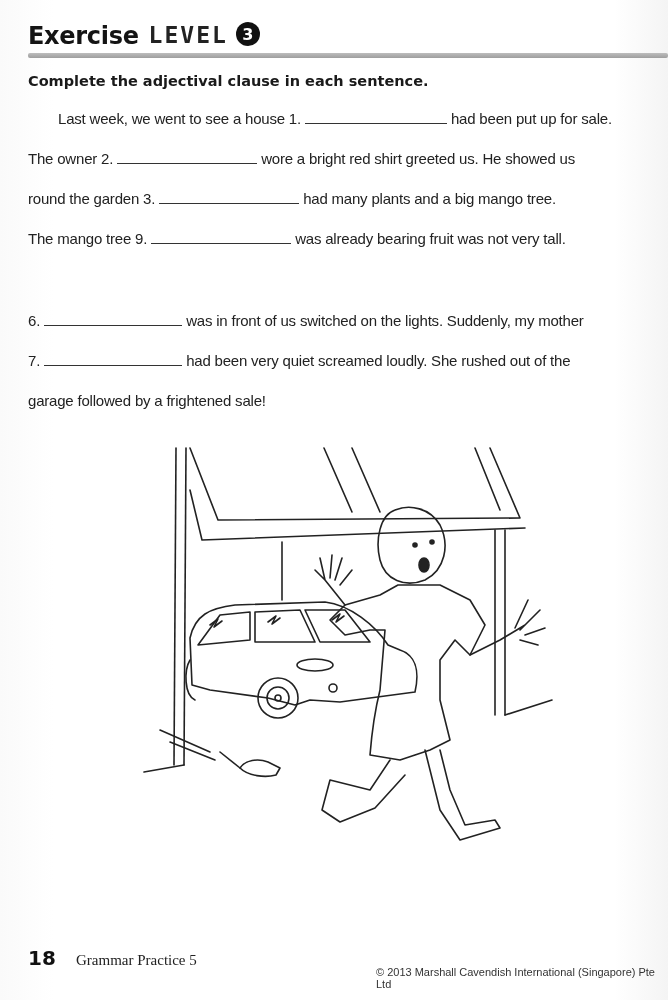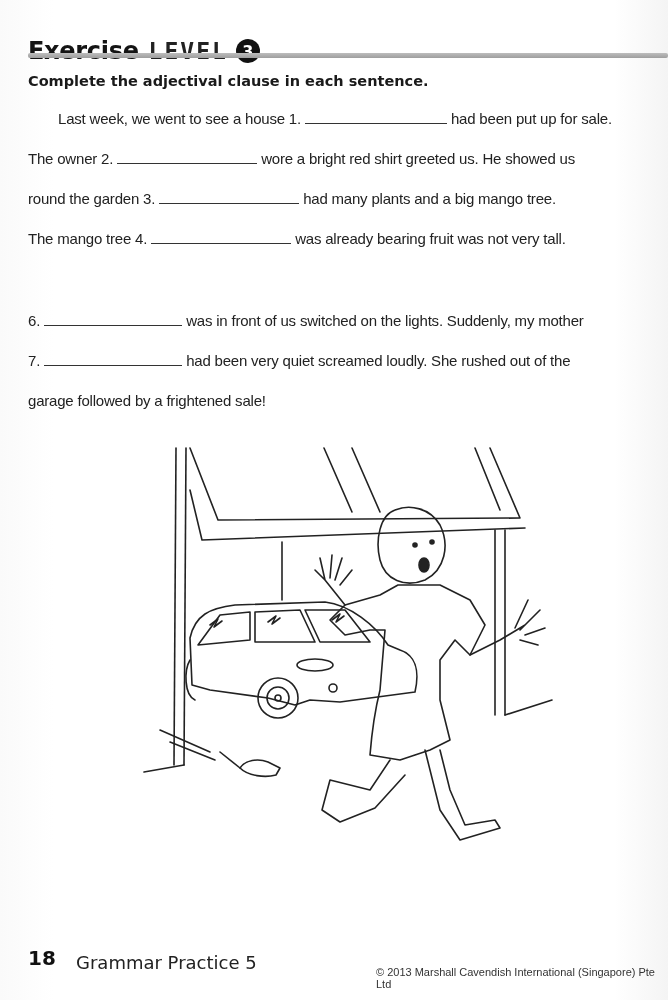--- a/index.html
+++ b/index.html
@@ -4,31 +4,31 @@
 <style>
   html, body { margin: 0; padding: 0; }
   body {
     width: 668px; height: 1000px; overflow: hidden;
     background: #ffffff;
     font-family: "DejaVu Sans", sans-serif;
     color: #1a1a1a;
     position: relative;
   }
   .page { position: absolute; inset: 0; background: linear-gradient(90deg,#fafafa 0%,#ffffff 8%,#ffffff 92%,#f4f4f4 100%); }
-  .title-row { position: absolute; left: 28px; top: 37px; display: flex; align-items: center; }
+  .title-row { position: absolute; left: 28px; top: 22px; display: flex; }
   .title-ex { font-family: "DejaVu Sans", sans-serif; font-weight: bold; font-size: 24px; color: #141414; letter-spacing: -0.3px; }
   .title-level { margin-left: 10px; font-family: "DejaVu Sans Mono", monospace; font-weight: bold; font-size: 23px; color: #222; letter-spacing: 2px; }
   .level-badge { margin-left: 8px; width: 24px; height: 24px; border-radius: 50%; background: #111; color: #fff; font-weight: bold; font-size: 16px; display: flex; align-items: center; justify-content: center; font-family: "DejaVu Sans", sans-serif; }
   .rule { position: absolute; left: 28px; right: 0; top: 53px; height: 5px; background: linear-gradient(180deg,#bdbdbd,#9e9e9e); border-radius: 2px; }
   .instruction { position: absolute; left: 28px; top: 73px; font-weight: bold; font-size: 14.5px; color: #1a1a1a; font-family: "DejaVu Sans", sans-serif; }
   .line { position: absolute; left: 28px; font-size: 15px; color: #222; white-space: nowrap; font-family: Liberation Sans, sans-serif; letter-spacing: -0.2px; }
   .blank { display: inline-block; border-bottom: 1px solid #333; height: 1px; vertical-align: baseline; margin: 0 4px; }
   .illus { position: absolute; left: 140px; top: 430px; width: 420px; height: 430px; }
   .footer-num { position: absolute; left: 28px; top: 946px; font-weight: bold; font-size: 20px; color: #111; }
-  .footer-title { position: absolute; left: 76px; top: 952px; font-size: 18px; color: #222; }
+  .footer-title { position: absolute; left: 76px; top: 952px; font-size: 15px; color: #222; font-family: Liberation Serif, serif; }
   .footer-copy { position: absolute; left: 376px; top: 966px; font-size: 11px; color: #333; font-family: "Liberation Sans", sans-serif; }
 </style>
 </head>
 <body>
 
 <div class="page">
 
   <div class="title-row">
     <span class="title-ex">Exercise</span>
     <span class="title-level">LEVEL</span>
@@ -41,21 +41,21 @@
   <div class="line" style="top:110px; left:58px;">
     <span>Last week, we went to see a house 1.</span><span class="blank" style="width:142px"></span><span>had been put up for sale.</span>
   </div>
   <div class="line" style="top:150px;">
     <span>The owner 2.</span><span class="blank" style="width:140px"></span><span>wore a bright red shirt greeted us. He showed us</span>
   </div>
   <div class="line" style="top:190px;">
     <span>round the garden 3.</span><span class="blank" style="width:140px"></span><span>had many plants and a big mango tree.</span>
   </div>
   <div class="line" style="top:230px;">
-    <span>The mango tree 4.</span><span class="blank" style="width:140px"></span><span>was already bearing fruit was not very tall.</span>
+    <span>The mango tree 9.</span><span class="blank" style="width:140px"></span><span>was already bearing fruit was not very tall.</span>
   </div>
   <div class="line" style="top:312px;">
     <span>6.</span><span class="blank" style="width:138px"></span><span>was in front of us switched on the lights. Suddenly, my mother</span>
   </div>
   <div class="line" style="top:352px;">
     <span>7.</span><span class="blank" style="width:138px"></span><span>had been very quiet screamed loudly. She rushed out of the</span>
   </div>
   <div class="line" style="top:392px;">
     <span>garage followed by a frightened sale!</span>
   </div>

